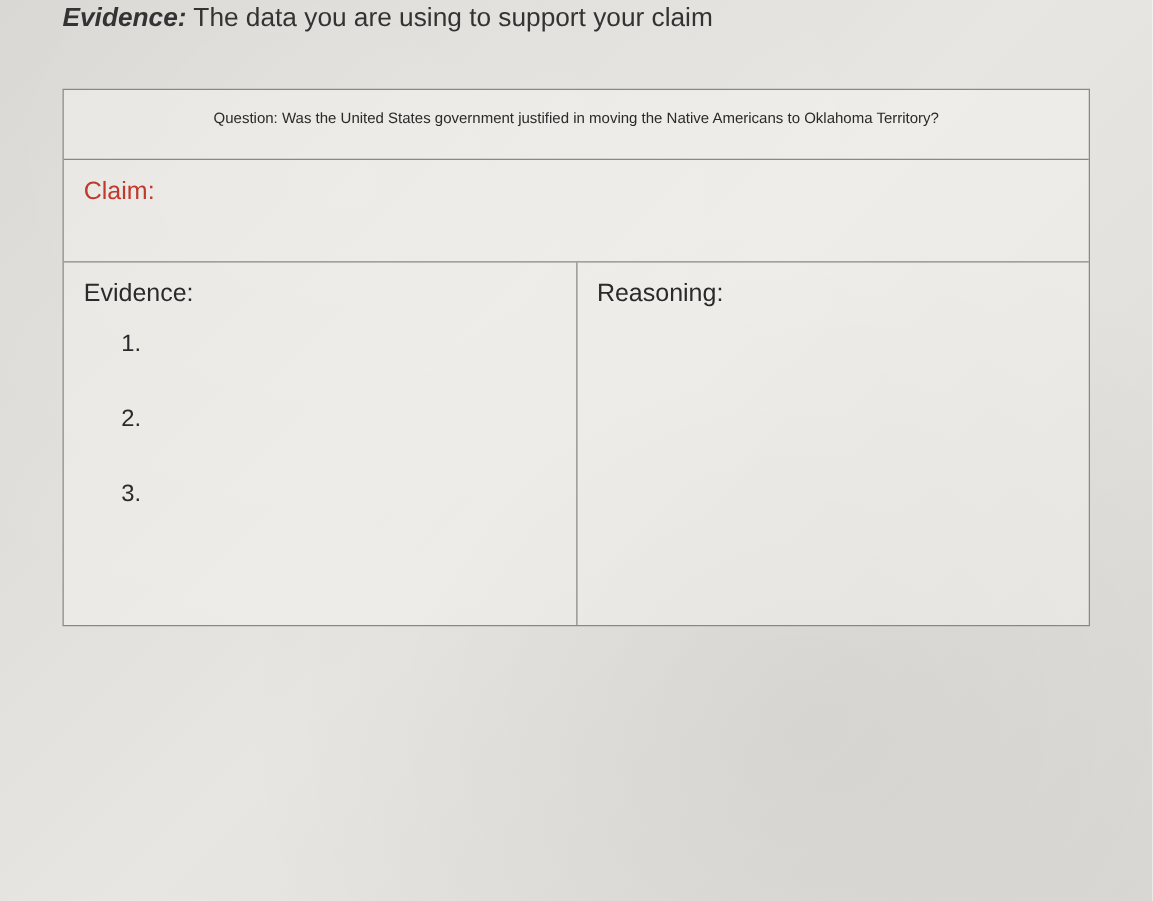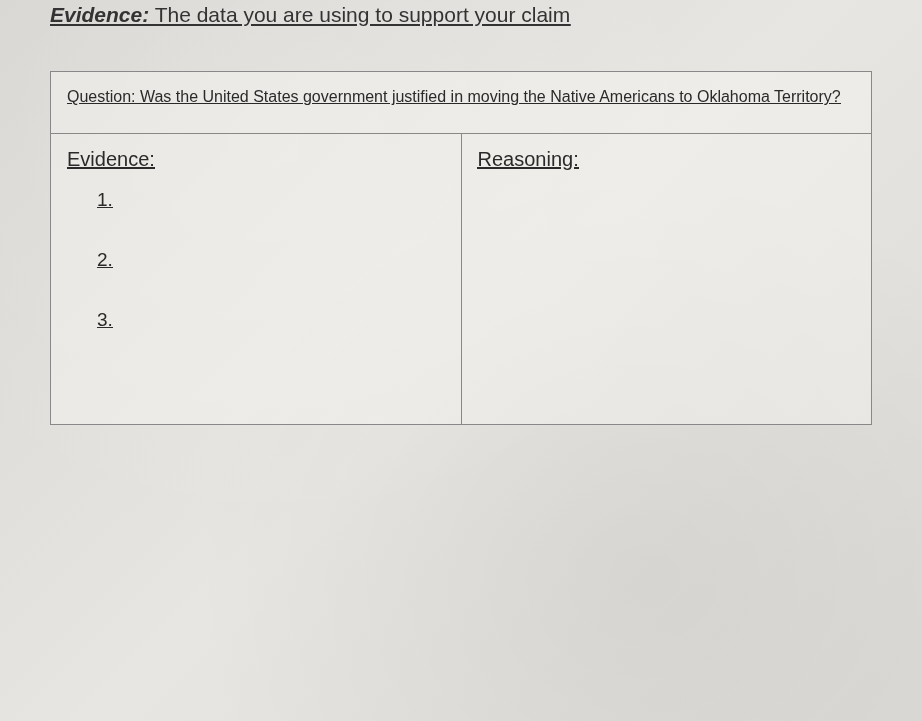--- a/index.html
+++ b/index.html
@@ -1,19 +1,18 @@
 <!DOCTYPE html>
 <html><head>
   <meta charset="utf-8">
   <style>
     * {
       margin: 0;
       padding: 0;
       box-sizing: border-box;
-      text-decoration: underline;
     }
     body {
       width: 922px;
       height: 721px;
       background: linear-gradient(135deg, #d8d6d2 0%, #e8e6e2 50%, #dcdad6 100%);
       font-family: Arial, Helvetica, sans-serif;
       color: #2a2a2a;
       padding: 0 50px 30px 50px;
       overflow: hidden;
       position: relative;
@@ -44,23 +43,24 @@
       font-style: italic;
     }
     .table-wrap {
       margin-top: 42px;
       border: 1px solid #888;
       background: rgba(245,244,240,0.5);
     }
     .question-cell {
       padding: 14px 16px 24px 16px;
       border-bottom: 1px solid #888;
-      font-size: 16px;
+      font-size: 12px;
       line-height: 1.4;
       color: #2a2a2a;
+      text-align: center;
     }
     .claim-cell {
       padding: 14px 16px 44px 16px;
       border-bottom: 1px solid #888;
     }
     .claim-label {
       font-size: 20px;
       color: #c0392b;
     }
     .bottom-row {
@@ -97,20 +97,23 @@
 <div class="content">
   <div class="def-row">
     <span class="def-label">Evidence:</span><span> The data you are using to support your claim</span>
   </div>
 
 
   <div class="table-wrap">
     <div class="question-cell">
       <span>Question: Was the United States government justified in moving the Native Americans to Oklahoma Territory?</span>
     </div>
+    <div class="claim-cell">
+      <span class="claim-label">Claim:</span>
+    </div>
     <div class="bottom-row">
       <div class="evidence-cell">
         <div class="section-label">Evidence:</div>
         <div class="evidence-list">
           <div class="evidence-item">1.</div>
           <div class="evidence-item">2.</div>
           <div class="evidence-item">3.</div>
         </div>
       </div>
       <div class="reasoning-cell">

